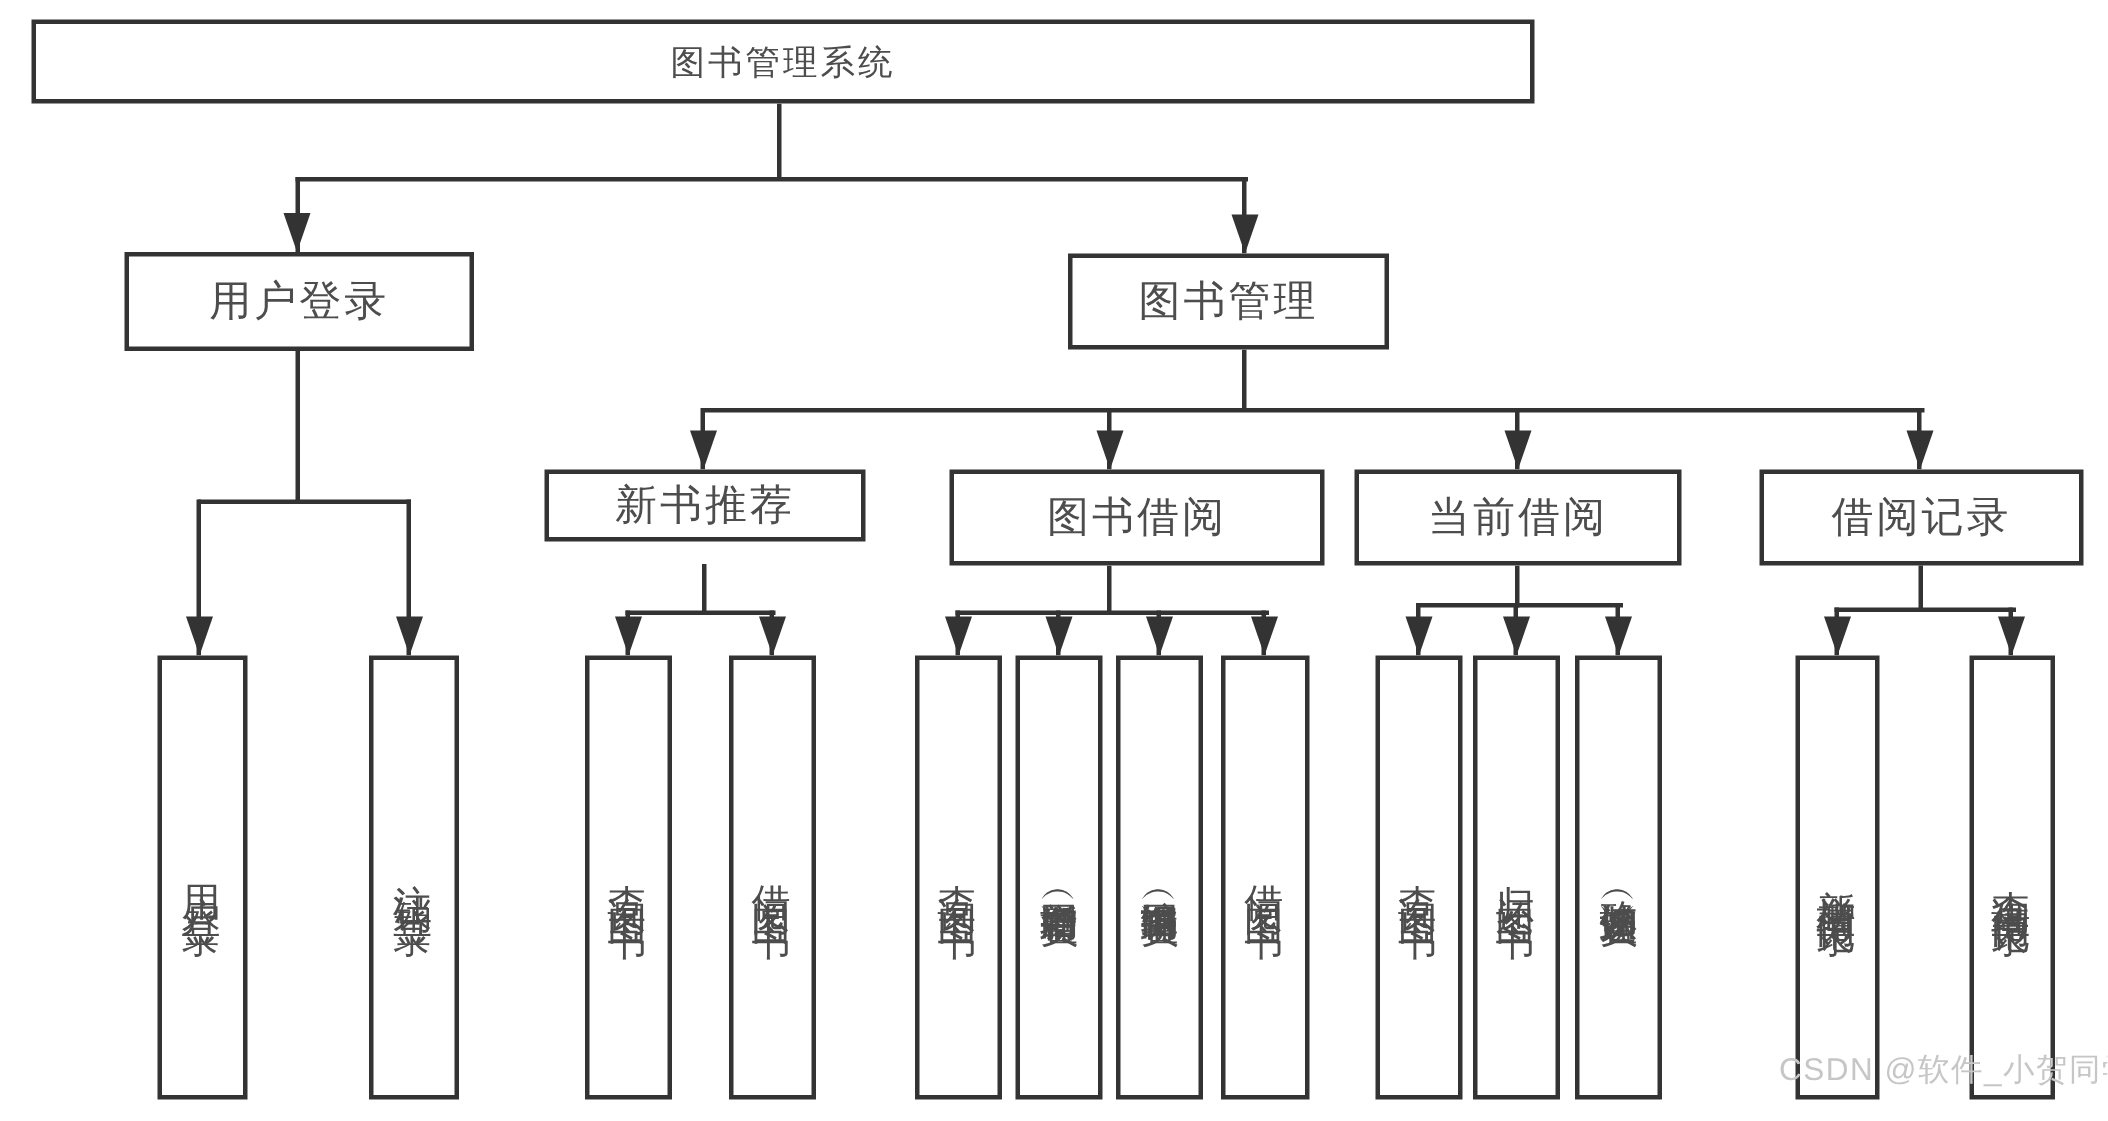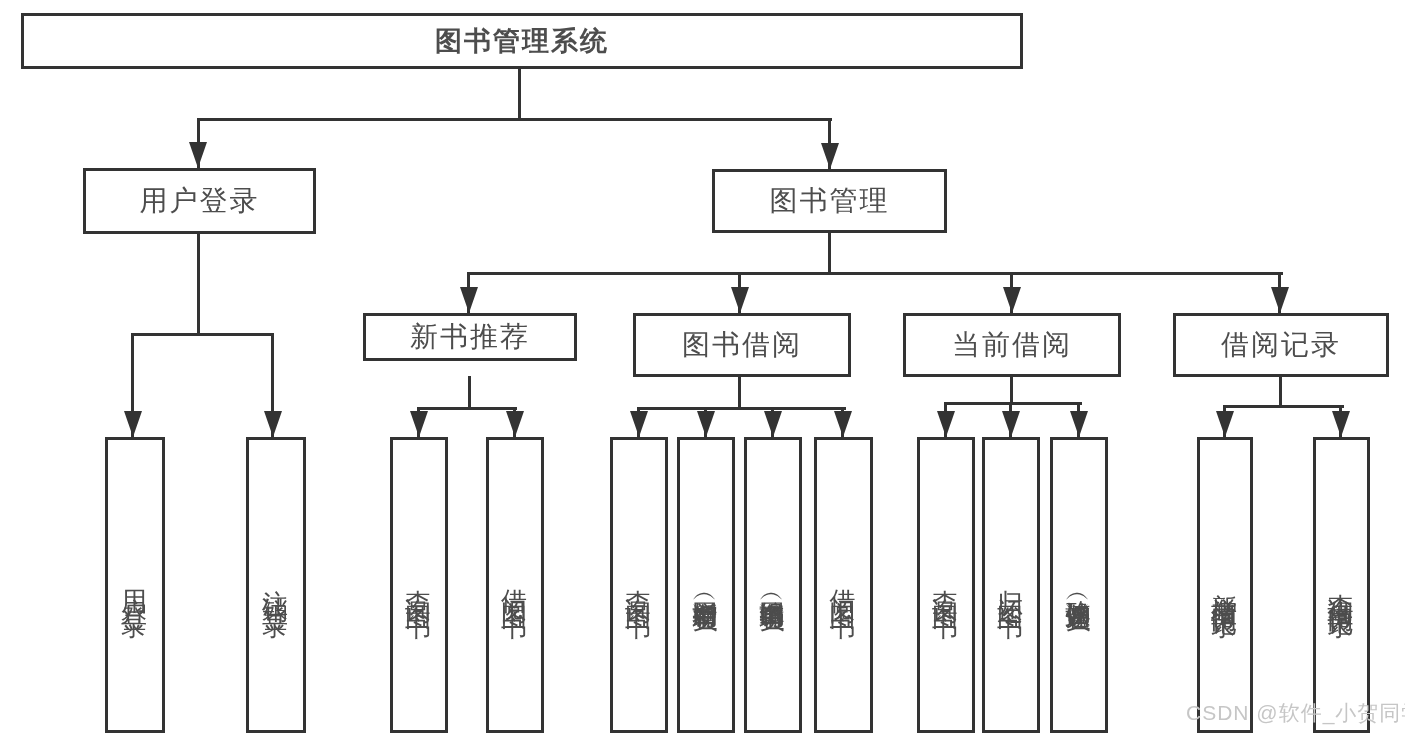--- a/index.html
+++ b/index.html
@@ -12,21 +12,21 @@
   }
   .box{
     position:absolute;
     box-sizing:border-box;
     border:3px solid #333333;
     background:#ffffff;
     display:flex;align-items:center;justify-content:center;
     color:#4d4d4d;
   }
   .hbox{font-size:28px;letter-spacing:2px;}
-  .root{font-size:27px;font-weight:bold;}
+  .root{font-size:23px;}
   .vbox{font-size:26px;}
   .vtext{
     writing-mode:vertical-rl;
     text-orientation:mixed;
     letter-spacing:8px;
     white-space:nowrap;
   }
   .vtext.tight{font-size:25px;letter-spacing:1px;}
   .hline{position:absolute;height:3px;background:#333333;}
   .vline{position:absolute;width:3px;background:#333333;}
@@ -113,28 +113,28 @@
     <div class="arrow" style="left:1332px;top:411px;"></div>
   </div>
 
   <div class="box hbox root" style="left:21px;top:13px;width:1002px;height:56px;">
     <span>图书管理系统</span>
   </div>
 
   <div class="box hbox" style="left:83px;top:168px;width:233px;height:66px;">
     <span>用户登录</span>
   </div>
-  <div class="box hbox" style="left:712px;top:169px;width:235px;height:64px;">
+  <div class="box hbox" style="left:712px;top:169px;width:214px;height:64px;">
     <span>图书管理</span>
   </div>
 
   <div class="box hbox" style="left:363px;top:313px;width:214px;height:48px;">
     <span>新书推荐</span>
   </div>
-  <div class="box hbox" style="left:633px;top:313px;width:218px;height:64px;">
+  <div class="box hbox" style="left:633px;top:313px;width:250px;height:64px;">
     <span>图书借阅</span>
   </div>
   <div class="box hbox" style="left:903px;top:313px;width:218px;height:64px;">
     <span>当前借阅</span>
   </div>
   <div class="box hbox" style="left:1173px;top:313px;width:216px;height:64px;">
     <span>借阅记录</span>
   </div>
 
   <div class="box vbox" style="left:105px;top:437px;width:60px;height:296px;">

